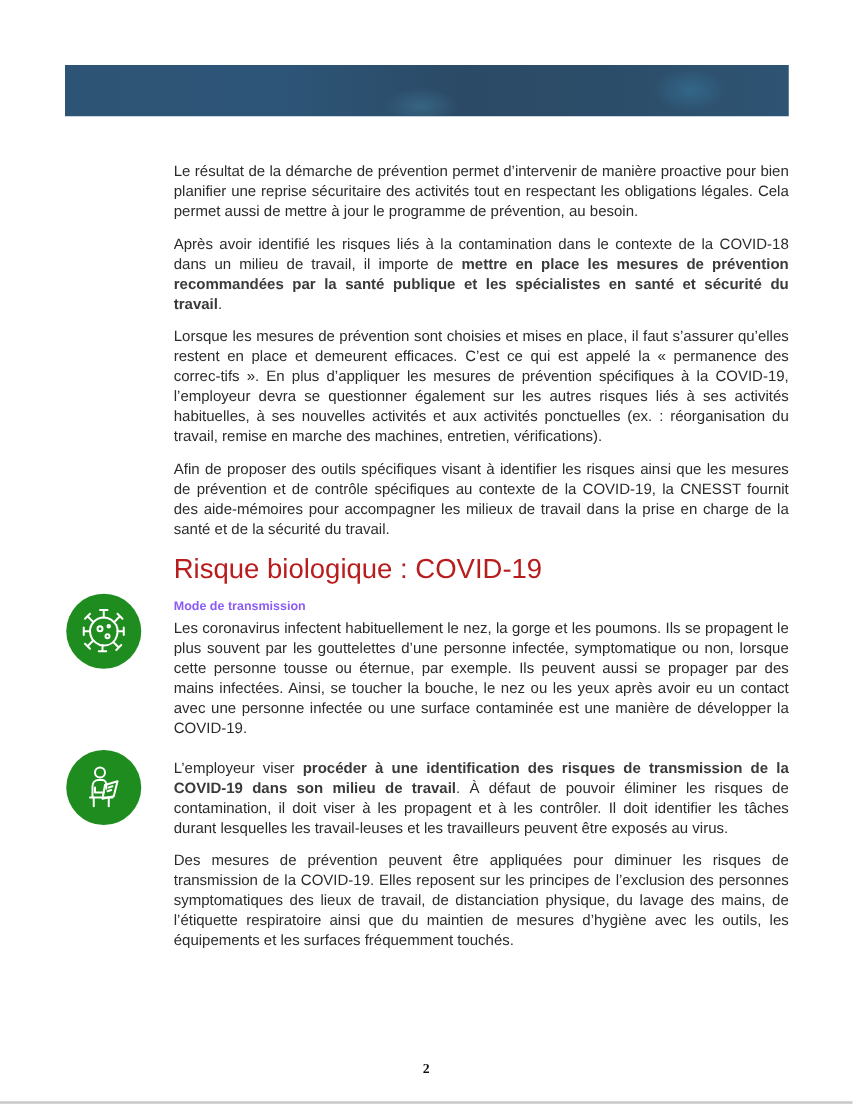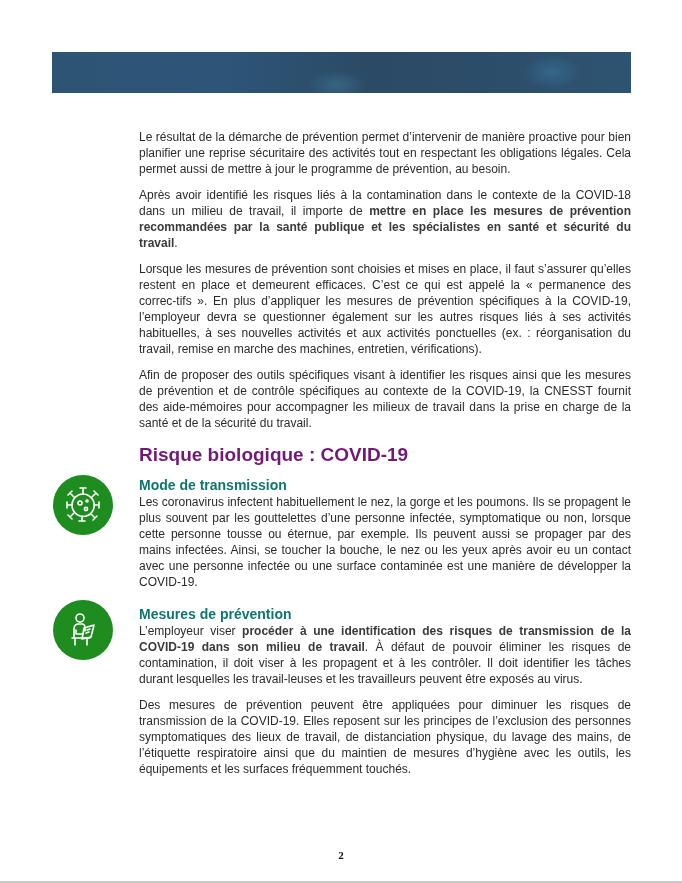--- a/index.html
+++ b/index.html
@@ -12,22 +12,22 @@
     background: linear-gradient(90deg, #2e5475 0%, #2d5577 30%, #2b4a66 55%, #2c4d69 75%, #2e5473 100%);
     overflow: hidden;
   }
   .banner .blob1 { position: absolute; left: 255px; top: 18px; width: 60px; height: 30px; border-radius: 50%;
     background: radial-gradient(ellipse at center, rgba(70,130,160,0.45), rgba(70,130,160,0) 70%); }
   .banner .blob2 { position: absolute; left: 470px; top: 2px; width: 60px; height: 36px; border-radius: 50%;
     background: radial-gradient(ellipse at center, rgba(60,130,170,0.45), rgba(60,130,170,0) 70%); }
   .content { position: absolute; left: 139px; top: 129px; width: 492px; }
   p { margin: 0 0 10px 0; font-size: 12px; line-height: 16px; text-align: justify; }
   p b { font-weight: bold; color: #3a3a3a; }
-  h2 { margin: 14px 0 12px 0; font-size: 19px; line-height: 20px; color: #701a75; font-weight: bold; }
-  h3 { margin: 0; font-size: 14px; line-height: 17px; color: #0f766e; font-weight: bold; }
+  h2 { margin: 14px 0 12px 0; font-size: 22px; line-height: 20px; color: #b91c1c; font-weight: normal; }
+  h3 { margin: 0; font-size: 10px; line-height: 17px; color: #8b5cf6; font-weight: bold; }
   .section { position: relative; }
   .icon-circle {
     position: absolute; left: -86px; width: 60px; height: 60px; border-radius: 50%;
     background: #1e8c1e; display: flex; align-items: center; justify-content: center;
   }
   .page-num { position: absolute; left: 0; width: 682px; top: 849px; text-align: center;
     font-family: "Liberation Serif", serif; font-weight: bold; font-size: 11px; color: #111; }
   .bottom-rule { position: absolute; left: 0; top: 881px; width: 682px; height: 2px; background: #c8c8c8; }
 </style>
 </head>
@@ -72,20 +72,19 @@
       <svg width="40" height="40" viewBox="0 0 40 40" fill="none" stroke="#fff" stroke-width="1.6" stroke-linecap="round" stroke-linejoin="round">
         <circle cx="17" cy="8" r="4"></circle>
         <path d="M11 28 L11 19 C11 16 13 14 16 14 L19 14 C21 14 22 16 22 18 L22 21"></path>
         <path d="M13 20 L13 24 L20 24"></path>
         <path d="M21 18 L31 15 L28 27 L19 29 Z"></path>
         <path d="M24 20 L27 19 M23 23 L26 22"></path>
         <path d="M9 28 L27 28"></path>
         <path d="M12 28 L12 35 M24 28 L24 35"></path>
       </svg>
     </div>
-    <h3>Mesures de prévention</h3>
     <p><span>L’employeur viser </span><b>procéder à une identification des risques de transmission de la COVID-19 dans son milieu de travail</b><span>. À défaut de pouvoir éliminer les risques de contamination, il doit viser à les propagent et à les contrôler. Il doit identifier les tâches durant lesquelles les travail-leuses et les travailleurs peuvent être exposés au virus.</span></p>
     <p>Des mesures de prévention peuvent être appliquées pour diminuer les risques de transmission de la COVID-19. Elles reposent sur les principes de l’exclusion des personnes symptomatiques des lieux de travail, de distanciation physique, du lavage des mains, de l’étiquette respiratoire ainsi que du maintien de mesures d’hygiène avec les outils, les équipements et les surfaces fréquemment touchés.</p>
   </div>
 </div>
 
 <div class="page-num">2</div>
 <div class="bottom-rule"></div>
 
 </body></html>

